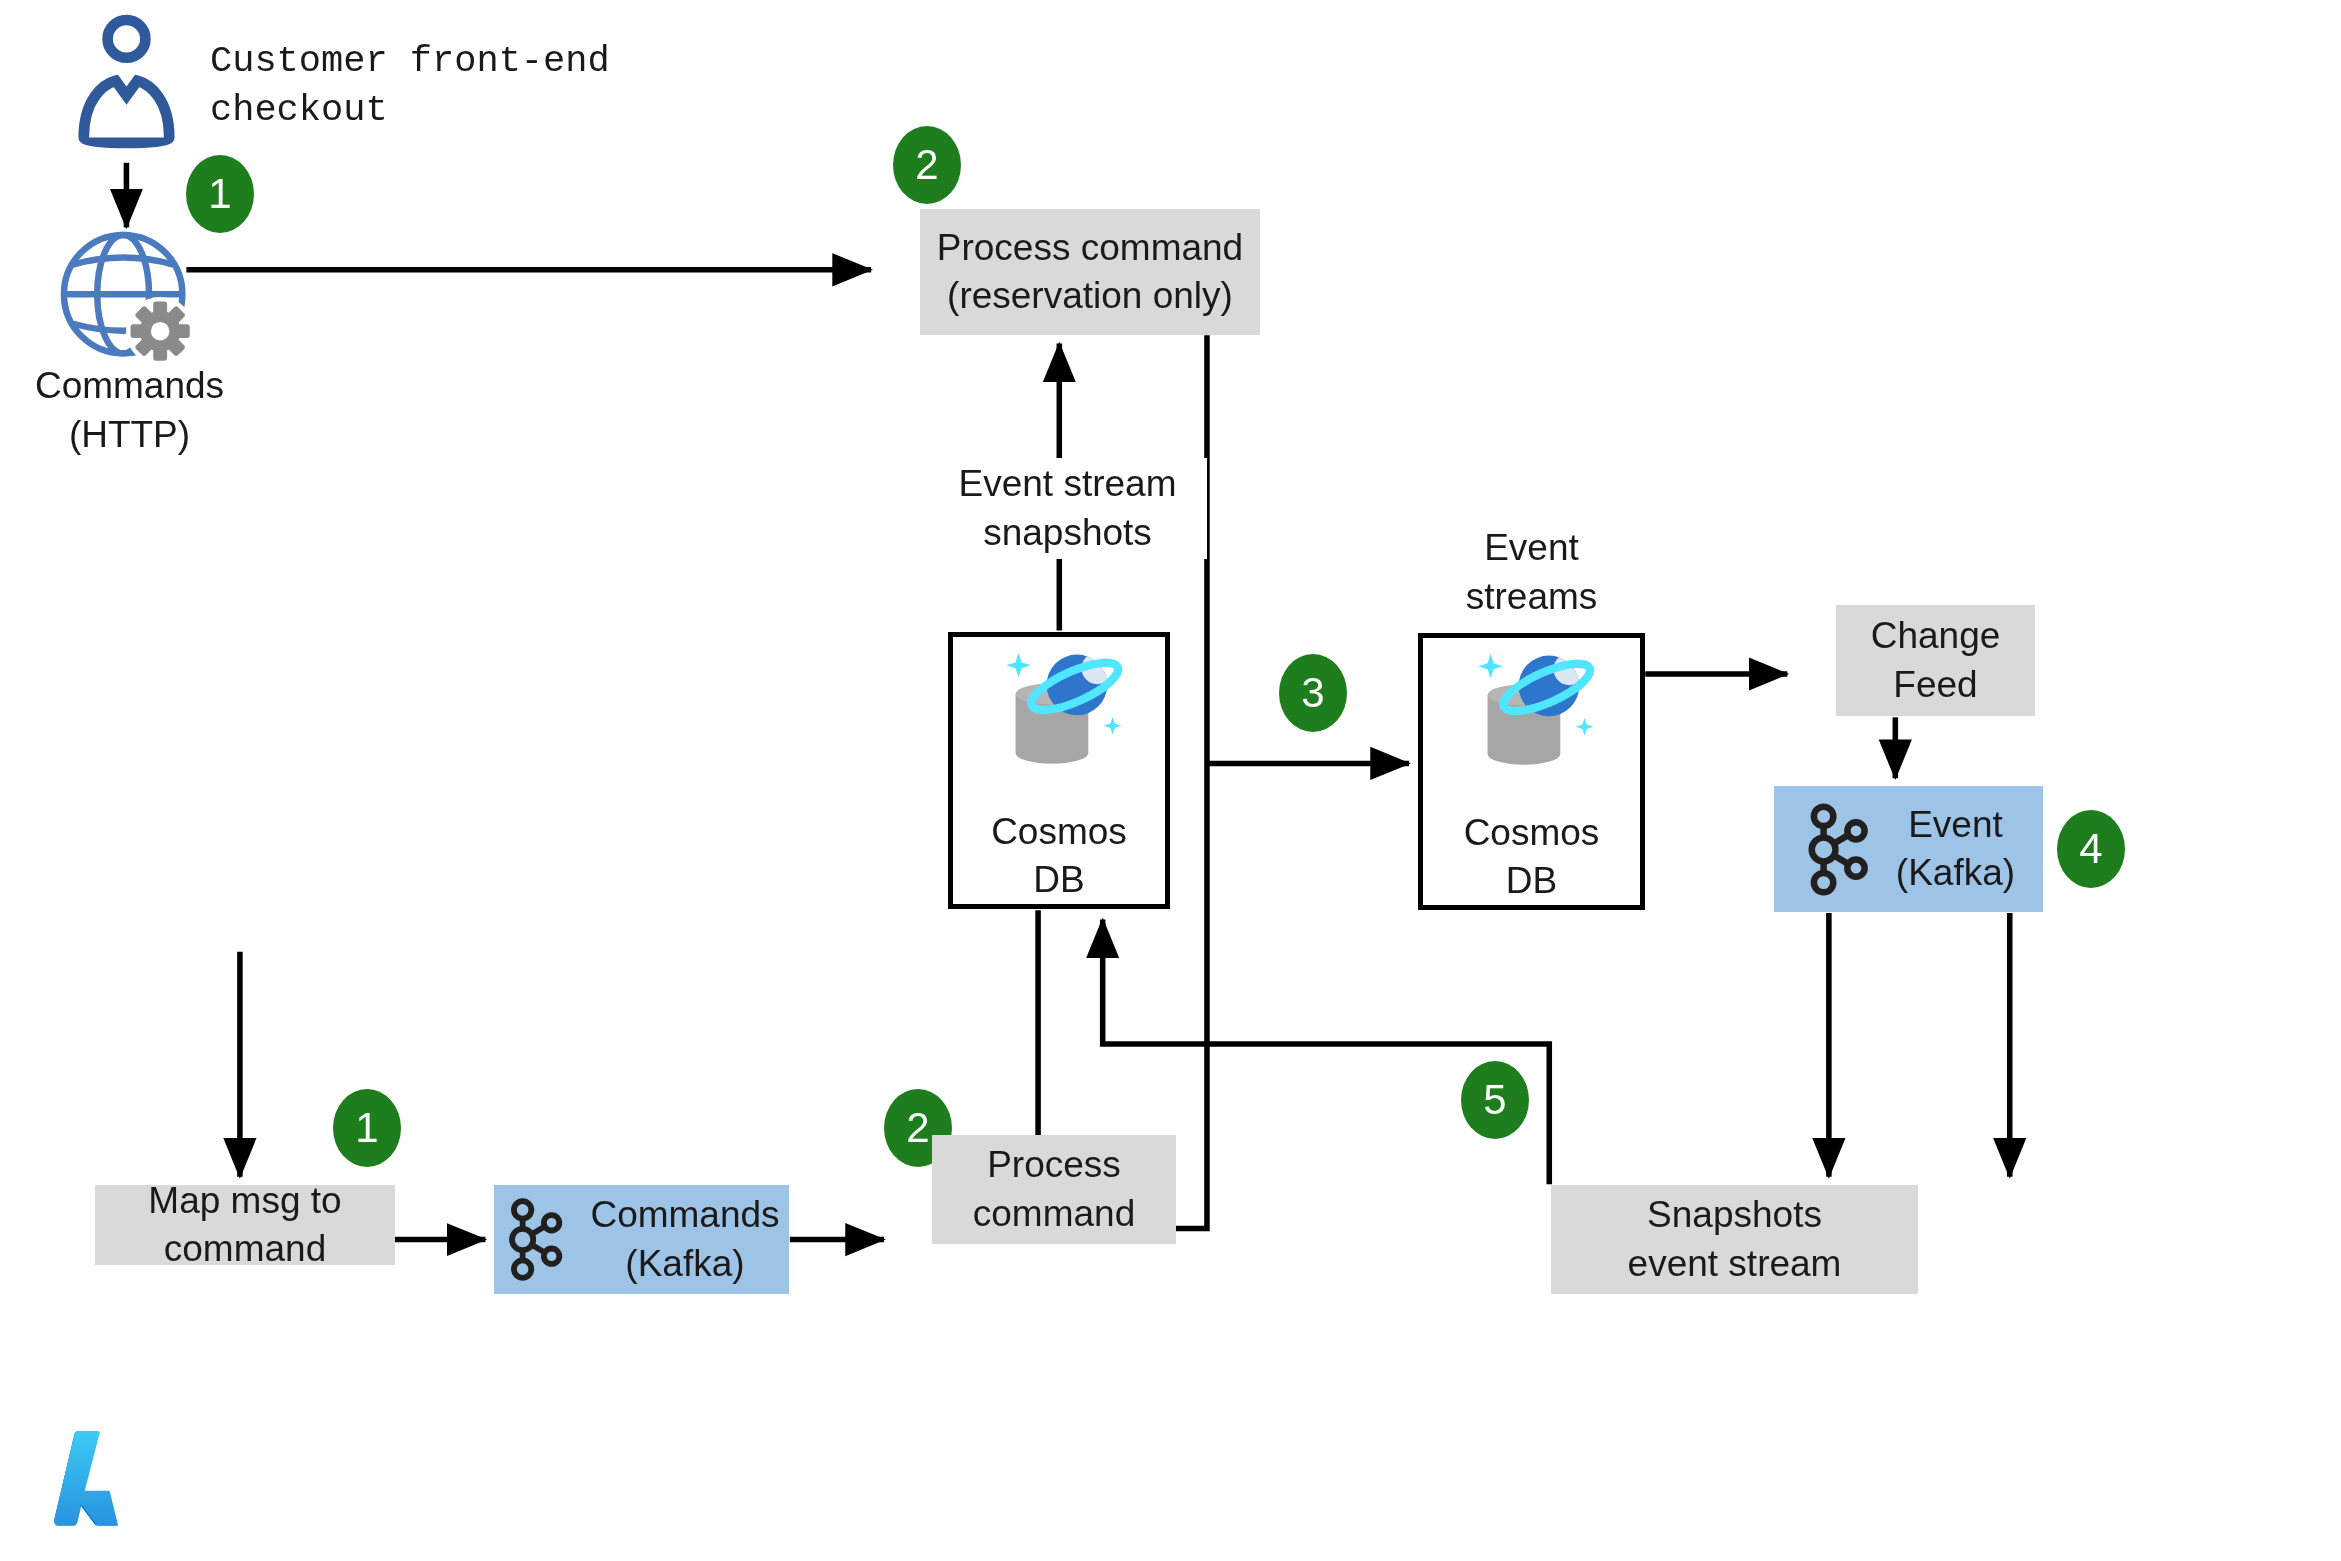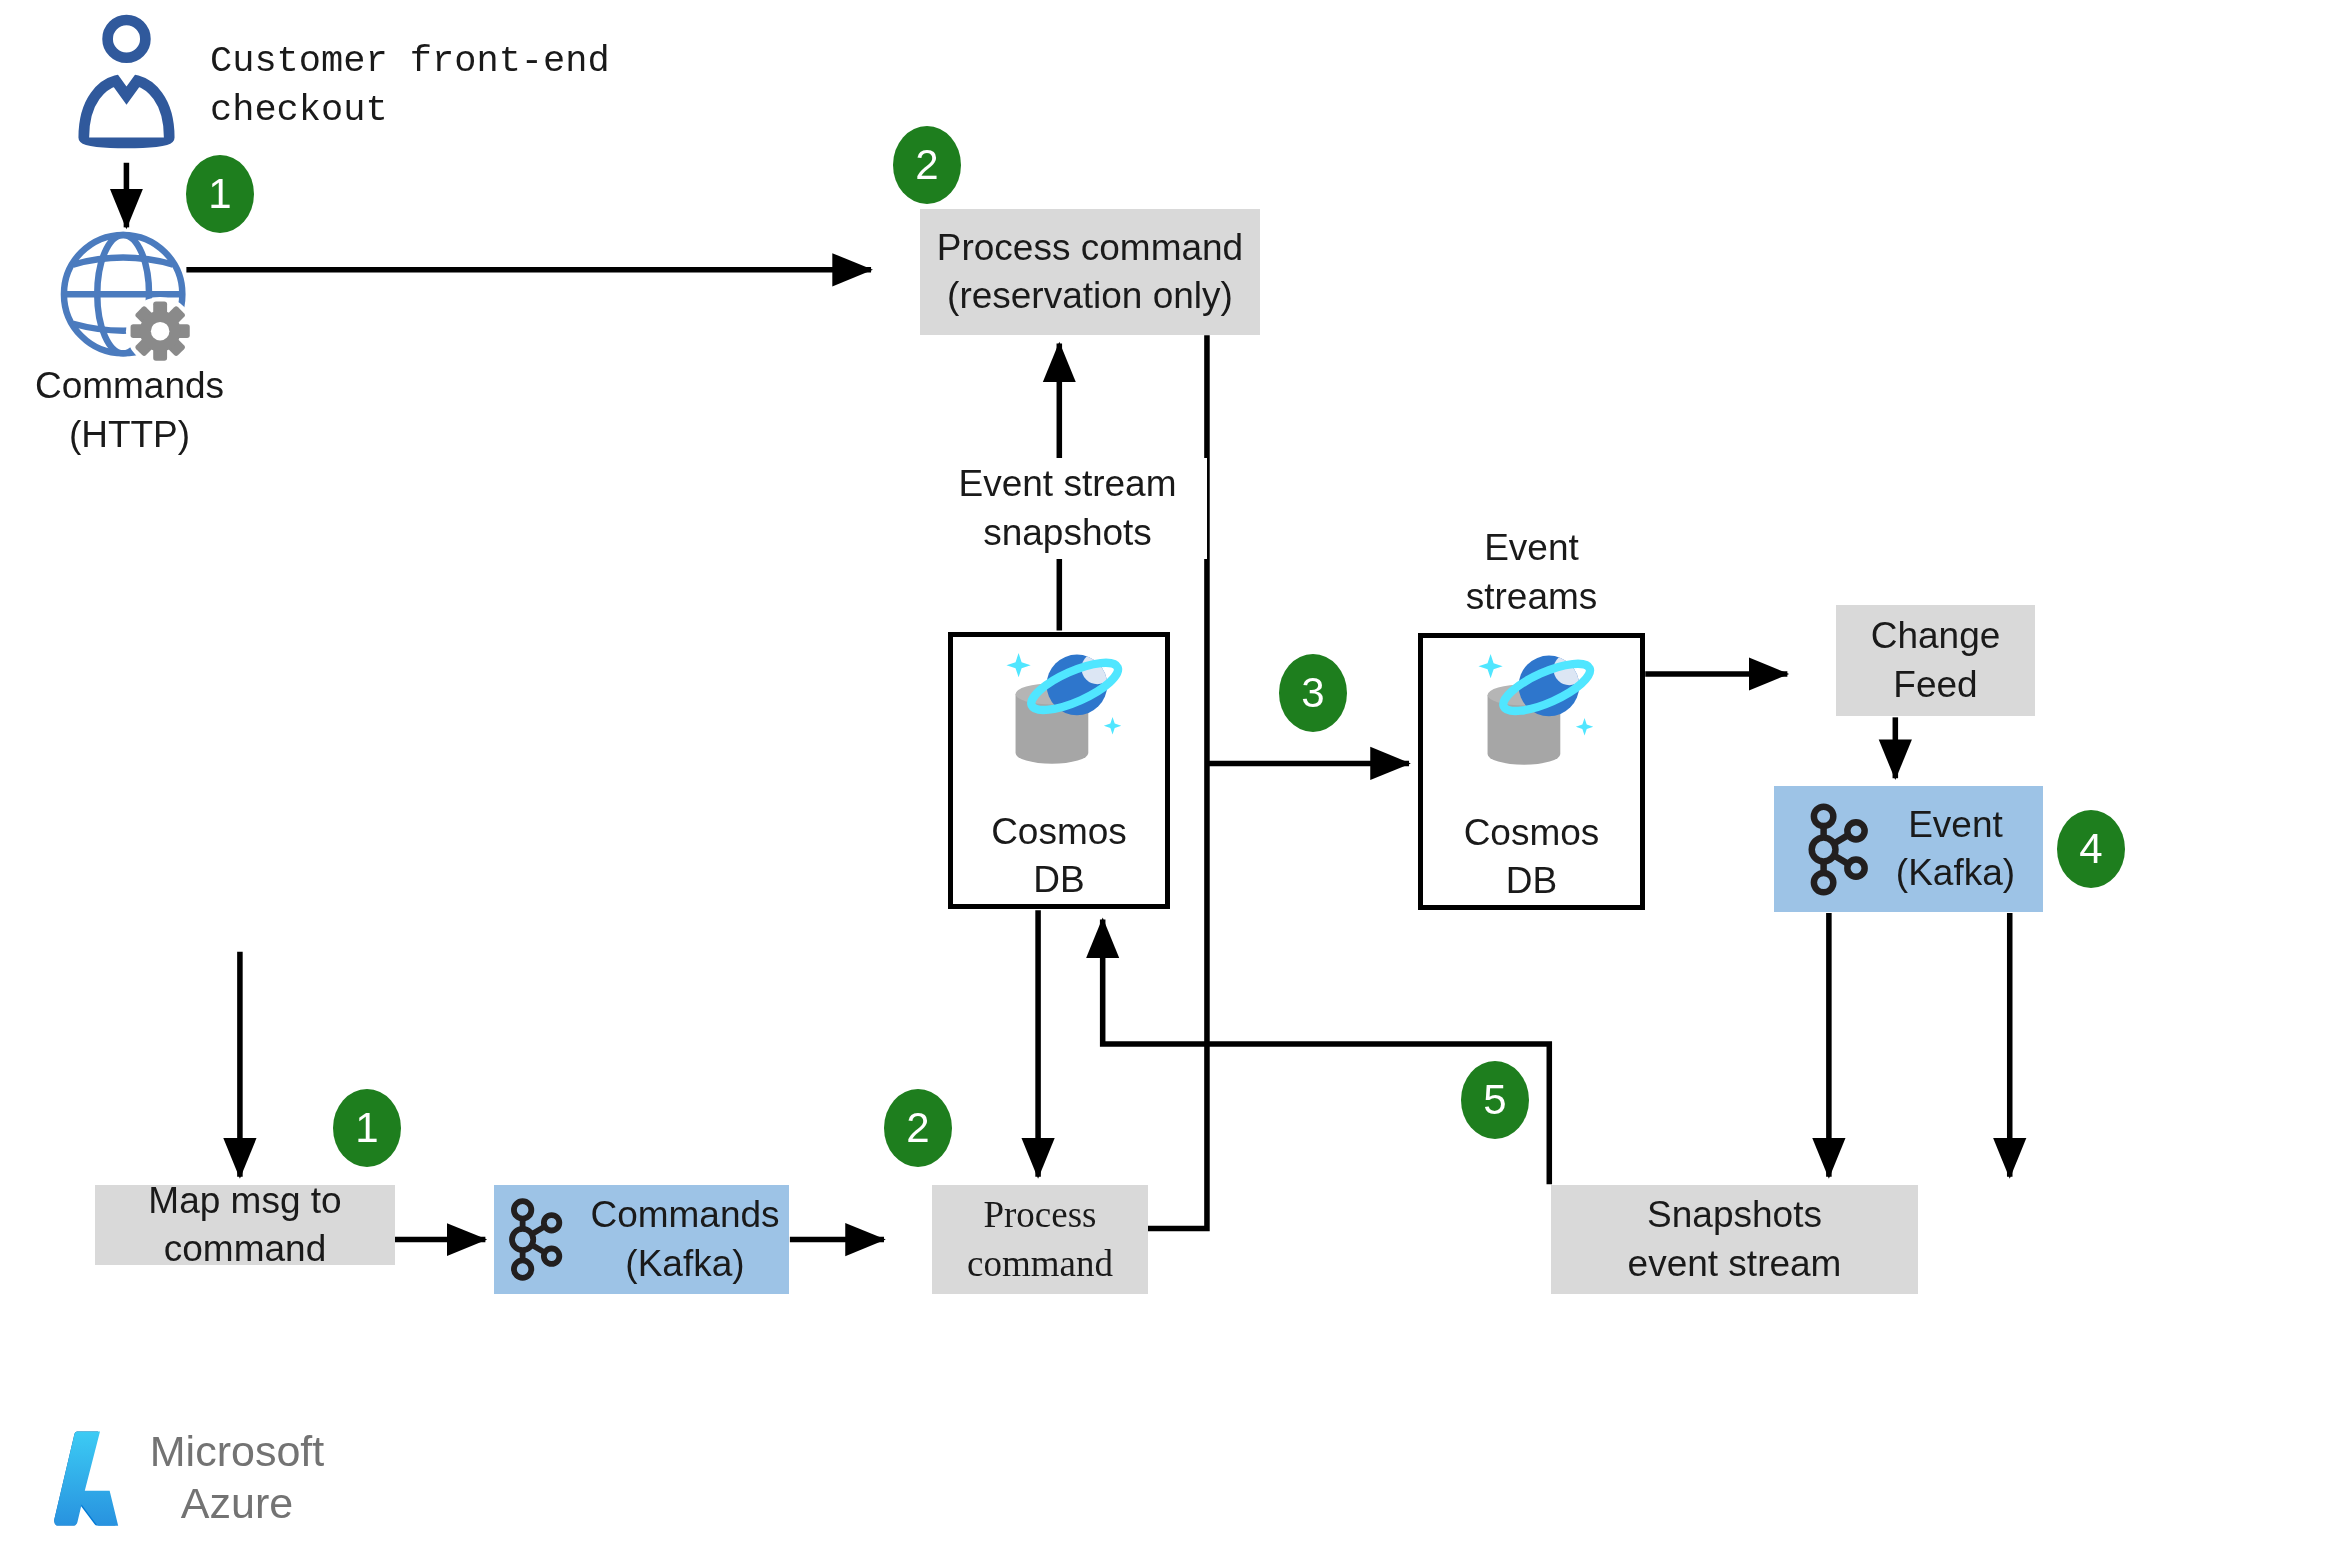--- a/index.html
+++ b/index.html
@@ -186,30 +186,28 @@
 
   <div class="box blue row" style="left:494px;top:1185px;width:295px;height:109px;">
     <svg width="65" height="85" viewBox="0 0 100 132">
       <use href="#kafka-sym"></use>
     </svg>
     <div>Commands
 (Kafka)</div>
   </div>
 
   <div class="badge" style="left:884px;top:1089px;">2</div>
-  <div class="box gray" style="left:892px;top:1185px;width:216px;height:109px;font-family:Liberation Serif, serif;">Process
+  <div class="box gray" style="left:892px;top:1135px;width:244px;height:109px;">Process
 command</div>
 
   <div class="badge" style="left:1461px;top:1061px;">5</div>
   <div class="box gray" style="left:1511px;top:1185px;width:367px;height:109px;">Snapshots
 event stream</div>
 
 
   <svg class="abs" style="left:51px;top:1424px;" width="76" height="109" viewBox="0 0 96 96" preserveAspectRatio="none">
     <path fill="url(#az1)" d="M33.34 6.54h26.04l-27.03 80.1a4.15 4.15 0 0 1-3.94 2.81H8.15a4.14 4.14 0 0 1-3.93-5.47L29.4 9.38a4.15 4.15 0 0 1 3.94-2.84z"></path>
     <path fill="#0078D4" d="M71.17 60.26H29.88a1.91 1.91 0 0 0-1.3 3.31l26.53 24.76c.77.72 1.79 1.12 2.85 1.12h23.38z"></path>
     <path fill="url(#az3)" d="M33.34 6.54a4.12 4.12 0 0 0-3.95 2.88L4.25 83.92a4.14 4.14 0 0 0 3.91 5.53h21.79a4.44 4.44 0 0 0 3.4-2.9l5.28-15.57 18.87 17.6c.79.65 1.78 1.02 2.81 1.03h24.55L74.07 58.76l-31.4.07L61.9 6.54z"></path>
   </svg>
-  <div class="brand" style="left:140px;top:1426px;width:194px;">Microsoft
-Azure</div>
 
 </div>
 
 
 </body></html>

